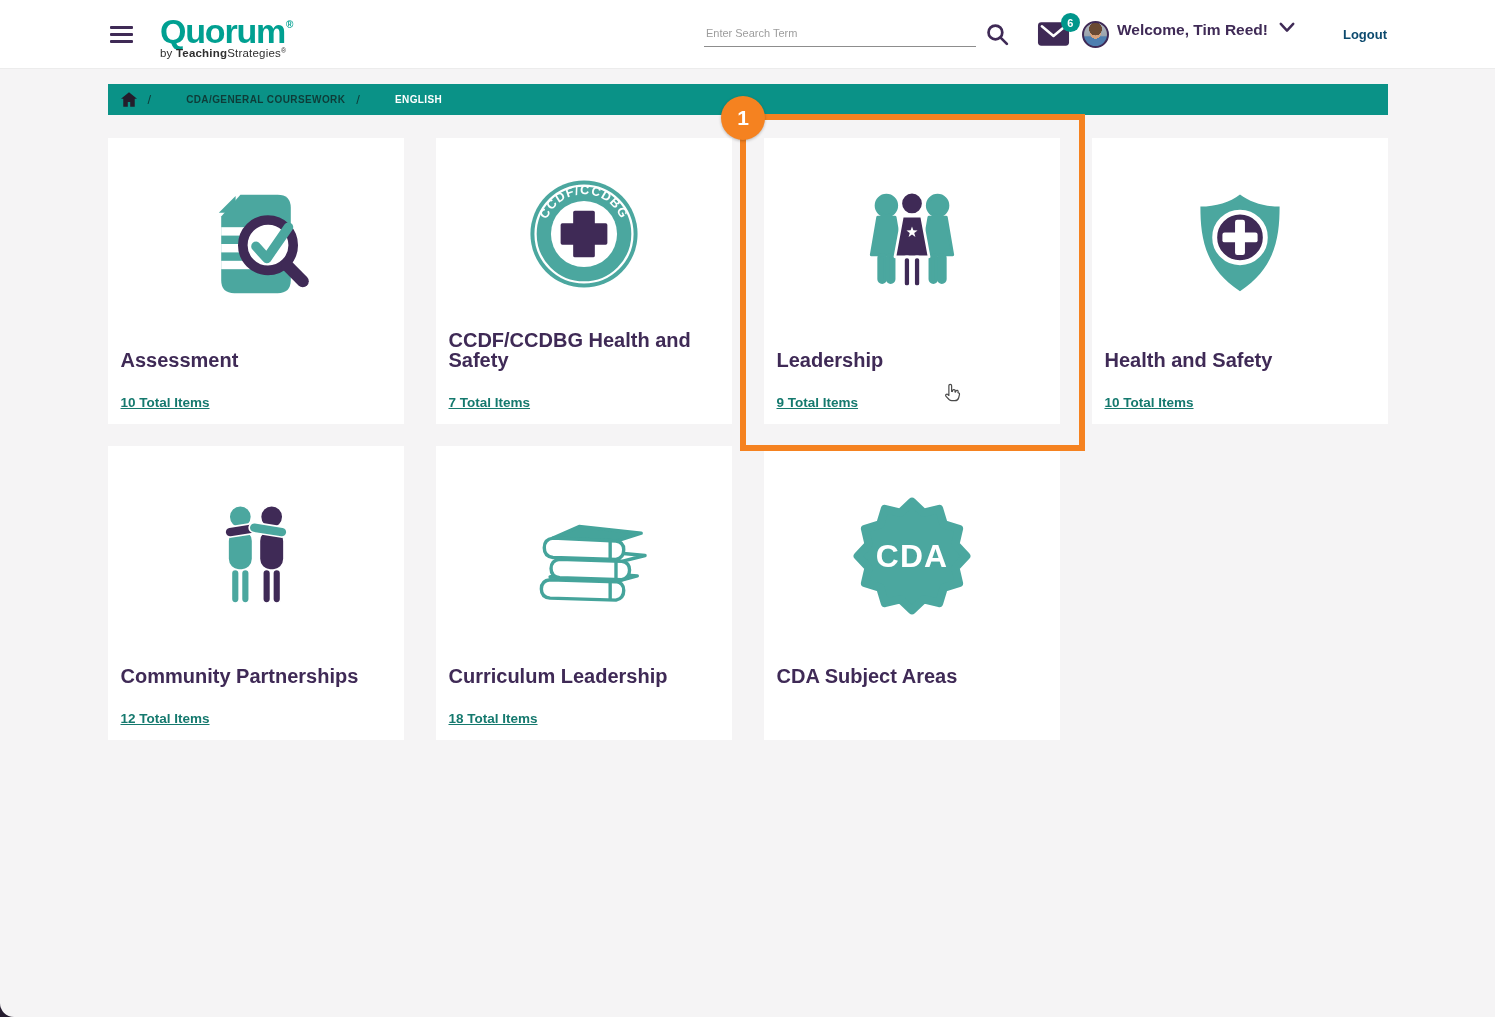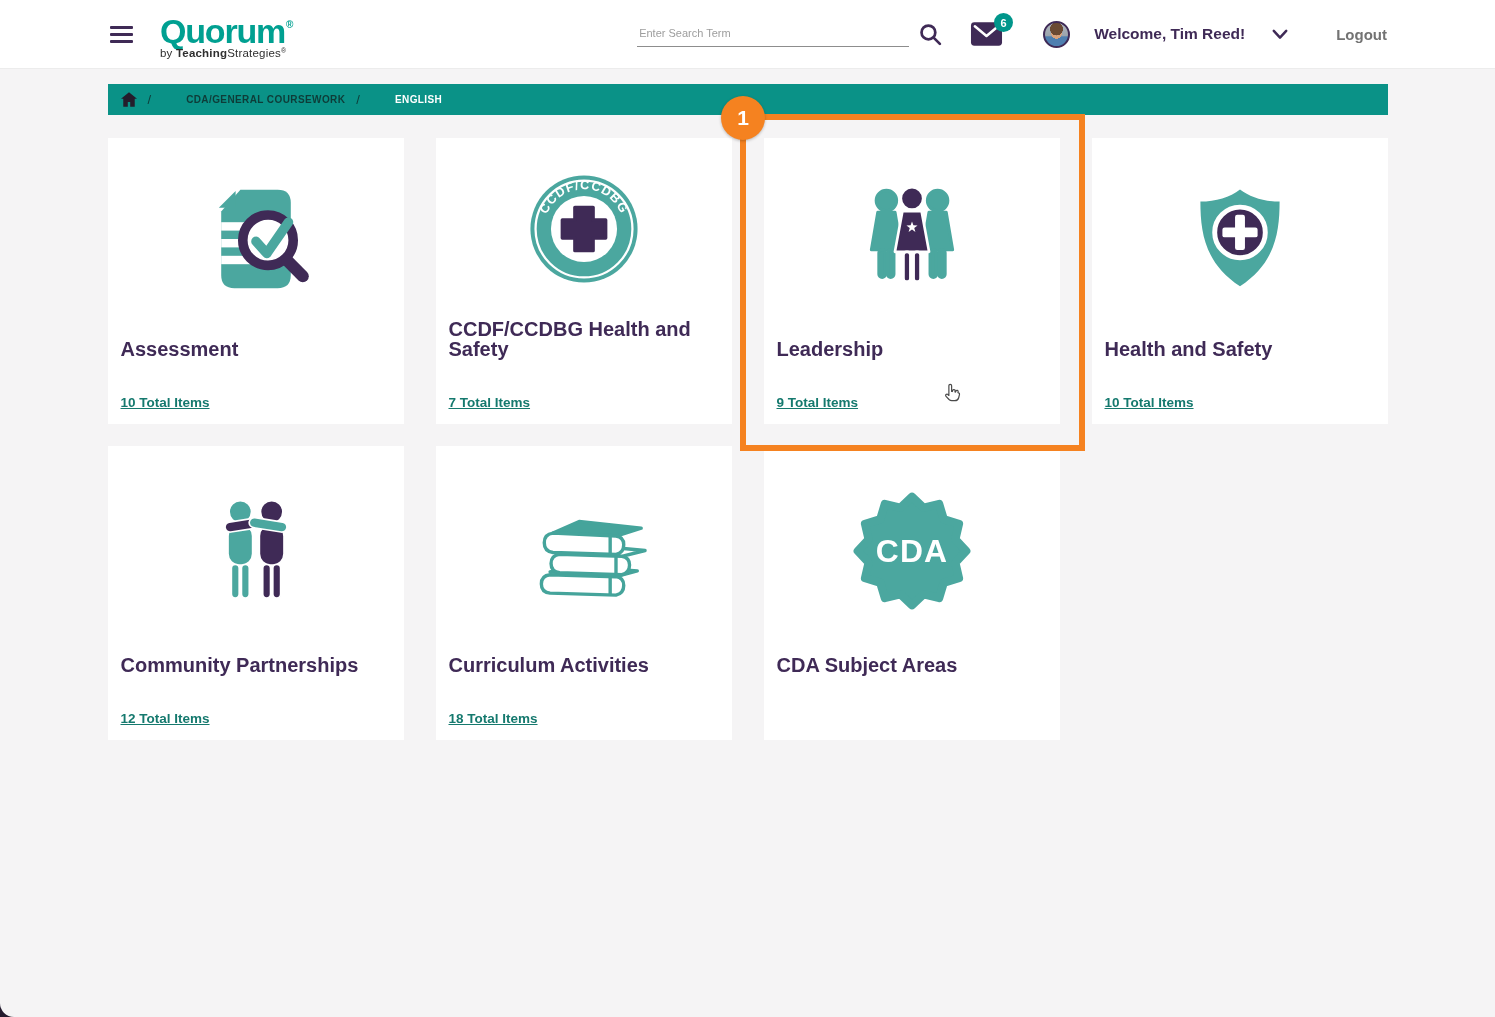--- a/index.html
+++ b/index.html
@@ -25,48 +25,48 @@
   .logo-sub sup { font-size:7px; vertical-align:4px; }
   .header-right { margin-left:auto; display:flex; align-items:center; }
   .search-input { width:272px; border:none; border-bottom:1px solid #8d8d8d; font-size:11px;
     padding:6px 2px 7px; color:#444; outline:none; background:transparent; font-family:inherit; }
   .search-input::placeholder { color:#9d9d9d; }
   .search-btn { background:none; border:none; padding:0; margin-left:9px; cursor:pointer; display:flex; }
   .mail { position:relative; margin-left:27px; cursor:pointer; display:flex; }
   .mail-badge { position:absolute; top:-8px; right:-10px; width:19px; height:19px; border-radius:50%;
     background:#00968B; color:#fff; font-size:11px; font-weight:bold;
     display:flex; align-items:center; justify-content:center; }
-  .user { display:flex; align-items:center; margin-left:40px; gap:24px; cursor:pointer; }
+  .user { display:flex; margin-left:12px; gap:8px; cursor:pointer; }
   .avatar { width:27px; height:27px; border-radius:50%; border:2px solid #3F2A56; flex:none;
     background:
       radial-gradient(circle at 50% 26%, #6b4a33 0 31%, rgba(0,0,0,0) 32%),
       radial-gradient(circle at 50% 46%, #d8a27c 0 30%, rgba(0,0,0,0) 31%),
       linear-gradient(180deg,#b2b9c0 0%, #9aa3ac 58%, #4e7fb0 59%); }
   .welcome { font-size:15.5px; font-weight:bold; color:#3F2A56; white-space:nowrap; }
   .chev { margin-left:3px; display:flex; }
-  .logout { margin-left:48px; font-size:15px; font-weight:bold; color:#737373;
+  .logout { margin-left:48px; font-size:13px; font-weight:bold; color:#0c4a6e;
     text-decoration:none; cursor:pointer; }
 
   
   .content { position:relative; background:#F5F4F5; height:949px; border-top:1px solid #ececec; }
   .container { width:1280px; margin:0 auto; padding-top:15px; }
   .breadcrumb { height:31px; background:#0A9287; display:flex; align-items:center;
     padding:0 13px; gap:11px; }
   .home-link { display:flex; cursor:pointer; }
   .crumb { font-size:10px; font-weight:bold; color:#0E3C38; letter-spacing:.4px;
     text-decoration:none; cursor:pointer;margin-left:24px; }
   .crumb.current { color:#fff; cursor:default; }
   .sep { color:#0E3C38; font-size:13px; }
 
   .grid { margin-top:23px; display:grid; grid-template-columns:repeat(4,296px);
     grid-template-rows:286px 294px; gap:22px 32px; }
   .card { background:#fff; display:flex; flex-direction:column; padding:0 13px 13px; cursor:pointer; }
   .icon-wrap { flex:1; display:flex; align-items:center; justify-content:center; }
   .card-title { margin:0; font-size:20px; font-weight:bold; color:#3F2A56; line-height:20px; }
-  .card-link { margin-top:36px; font-size:13.5px; font-weight:bold; color:#15796E;
+  .card-link { margin-top:25px; font-size:13.5px; font-weight:bold; color:#15796E;
     text-decoration:underline; min-height:16px; cursor:pointer; width:max-content; }
 
   
   .highlight-box { position:absolute; left:740px; top:45px; width:345px; height:337px;
     border:6px solid #F58220; pointer-events:none; z-index:5; }
   .highlight-badge { position:absolute; left:721px; top:27px; width:44px; height:44px;
     border-radius:50%; background:#F58220; color:#fff; font-size:21px; font-weight:bold;
     display:flex; align-items:center; justify-content:center; z-index:6;
     box-shadow:0 1px 3px rgba(0,0,0,.25); }
   .cursor { position:absolute; left:942px; top:312px; z-index:7; pointer-events:none; }
@@ -246,21 +246,21 @@
               <path d="M30,77 Q21,78 21,86.5 Q21,95 30,96 L98,98 Q106,96 106,88 Q106,80 98,79 L30,77 Z"></path>
               <line x1="92" y1="79" x2="92" y2="97"></line>
               <path d="M40,53 L64,46 L128,52 L104,58 Z"></path>
               <path d="M40,56 Q31,57 31,65.5 Q31,74 40,75 L104,77 Q112,75 112,67 Q112,59 104,58 L40,56 Z"></path>
               <line x1="98" y1="58" x2="98" y2="76"></line>
               <path d="M33,34 L60,22 L124,29 L99,37 Z" fill="#45A49B"></path>
               <path d="M33,34 Q24,35 24,44 Q24,53 33,54 L98,56 Q106,54.5 106,46 Q106,38 98,37 L33,34 Z"></path>
               <line x1="92" y1="37" x2="92" y2="55"></line>
             </svg>
           </div>
-          <h3 class="card-title">Curriculum Activities</h3>
+          <h3 class="card-title">Curriculum Leadership</h3>
           <a class="card-link">18 Total Items</a>
         </div>
 
         <div class="card">
           <div class="icon-wrap">
             <svg width="118" height="118" viewBox="0 0 100 100">
               <polygon fill="#4BA79F" stroke="#4BA79F" stroke-width="7" stroke-linejoin="round" points="96,50 86.7,59.8 89.8,73 76.9,76.9 73,89.8 59.8,86.7 50,96 40.2,86.7 27,89.8 23.1,76.9 10.2,73 13.3,59.8 4,50 13.3,40.2 10.2,27 23.1,23.1 27,10.2 40.2,13.3 50,4 59.8,13.3 73,10.2 76.9,23.1 89.8,27 86.7,40.2"></polygon>
               <text x="50" y="59" text-anchor="middle" font-size="27" font-weight="bold" fill="#fff" letter-spacing="1">CDA</text>
             </svg>
           </div>

